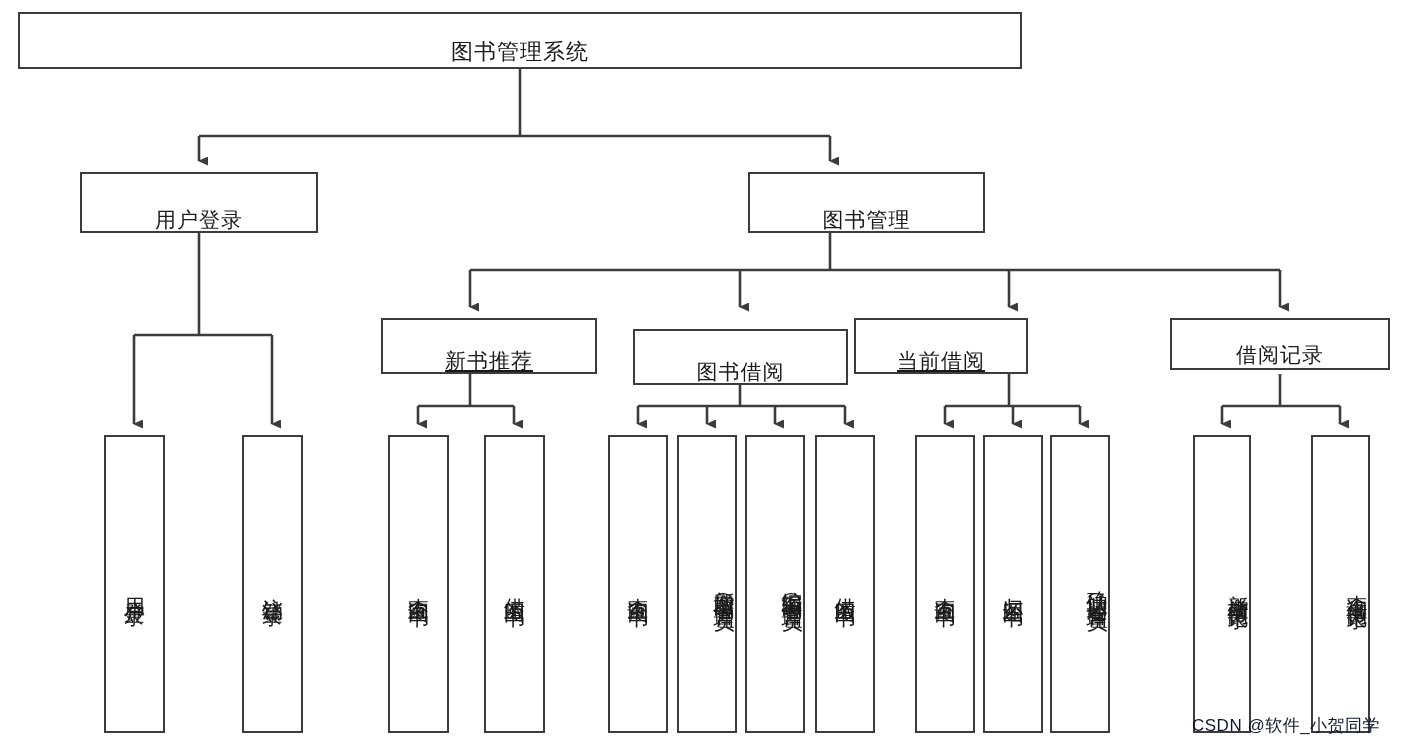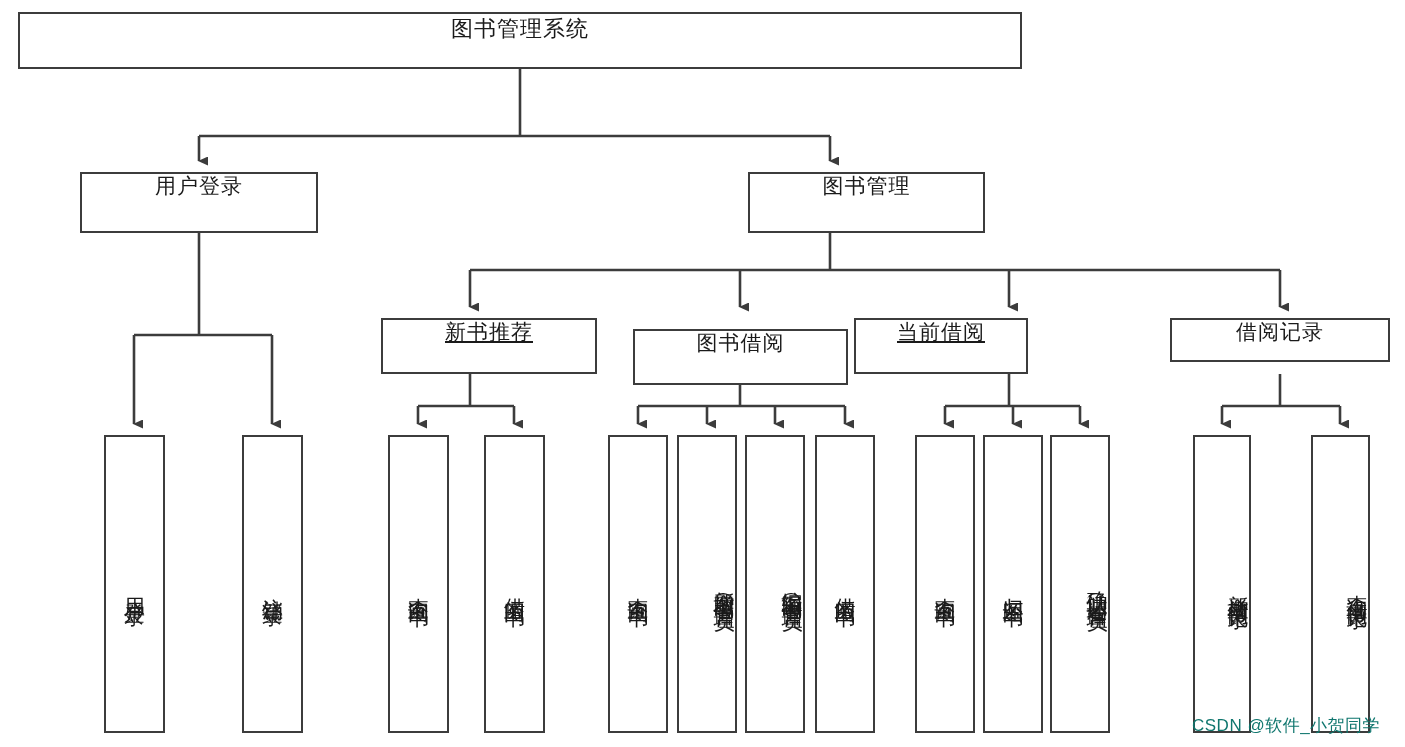--- a/index.html
+++ b/index.html
@@ -24,21 +24,21 @@
     width: 1405px;
     height: 747px;
     pointer-events: none;
   }
   .node {
     position: absolute;
     box-sizing: border-box;
     background: #ffffff;
     border: 2px solid #3c3c3c;
     display: flex;
-    align-items: flex-start;
+    align-items: flex-end;
     justify-content: center;
     color: #1a1a1a;
   }
   .node-h {
     font-size: 21px;
     letter-spacing: 1px;
     line-height: 1.1;
     white-space: nowrap;
   }
   .node-root {
@@ -58,21 +58,21 @@
     overflow: hidden;
   }
   .node-v.fits {
     align-items: center;
   }
   #watermark {
     position: absolute;
     left: 1192px;
     top: 714px;
     font-size: 17px;
-    color: #0f766e;
+    color: #0f172a;
     white-space: nowrap;
     letter-spacing: 0.5px;
   }
 </style>
 </head>
 <body>
 
 <div id="diagram-root">
 
   <svg id="edge-layer" viewBox="0 0 1405 747" xmlns="http://www.w3.org/2000/svg">
@@ -130,21 +130,21 @@
       </div>
       <div class="node node-h" style="left: 381px; top: 318px; width: 216px; height: 56px; text-decoration: underline;">
         <span>新书推荐</span>
       </div>
       <div class="node node-h" style="left: 633px; top: 318px; width: 215px; height: 56px; margin-top: 11px;">
         <span>图书借阅</span>
       </div>
       <div class="node node-h" style="left: 854px; top: 318px; width: 174px; height: 56px; text-decoration: underline;">
         <span>当前借阅</span>
       </div>
-      <div class="node node-h" style="left: 1170px; top: 318px; width: 220px; height: 44px;">
+      <div class="node node-h" style="left: 1170px; top: 318px; width: 220px; height: 52px; font-family: Liberation Mono, monospace;">
         <span>借阅记录</span>
       </div>
       <div class="node node-v fits" style="left: 104px; top: 435px; width: 61px; height: 298px;">
         <span>用户登录</span>
       </div>
       <div class="node node-v fits" style="left: 242px; top: 435px; width: 61px; height: 298px;">
         <span>注销登录</span>
       </div>
       <div class="node node-v fits" style="left: 388px; top: 435px; width: 61px; height: 298px;">
         <span>查询图书</span>

